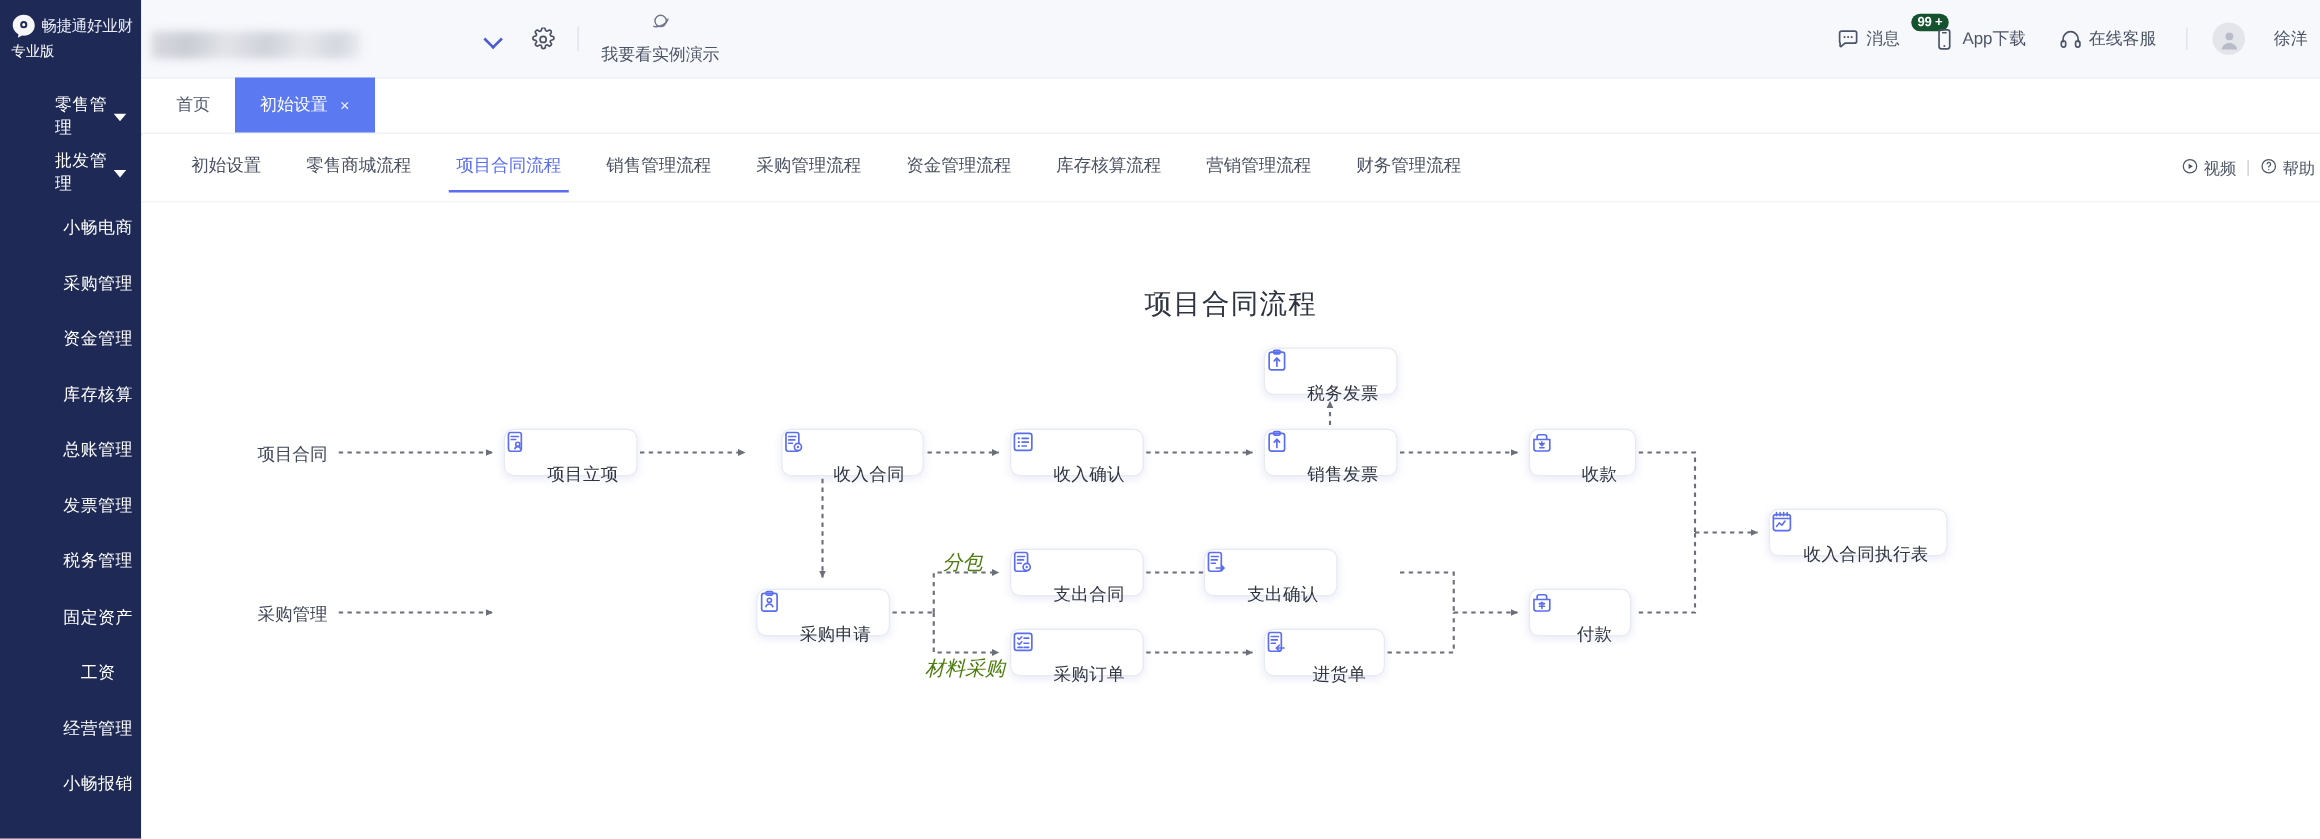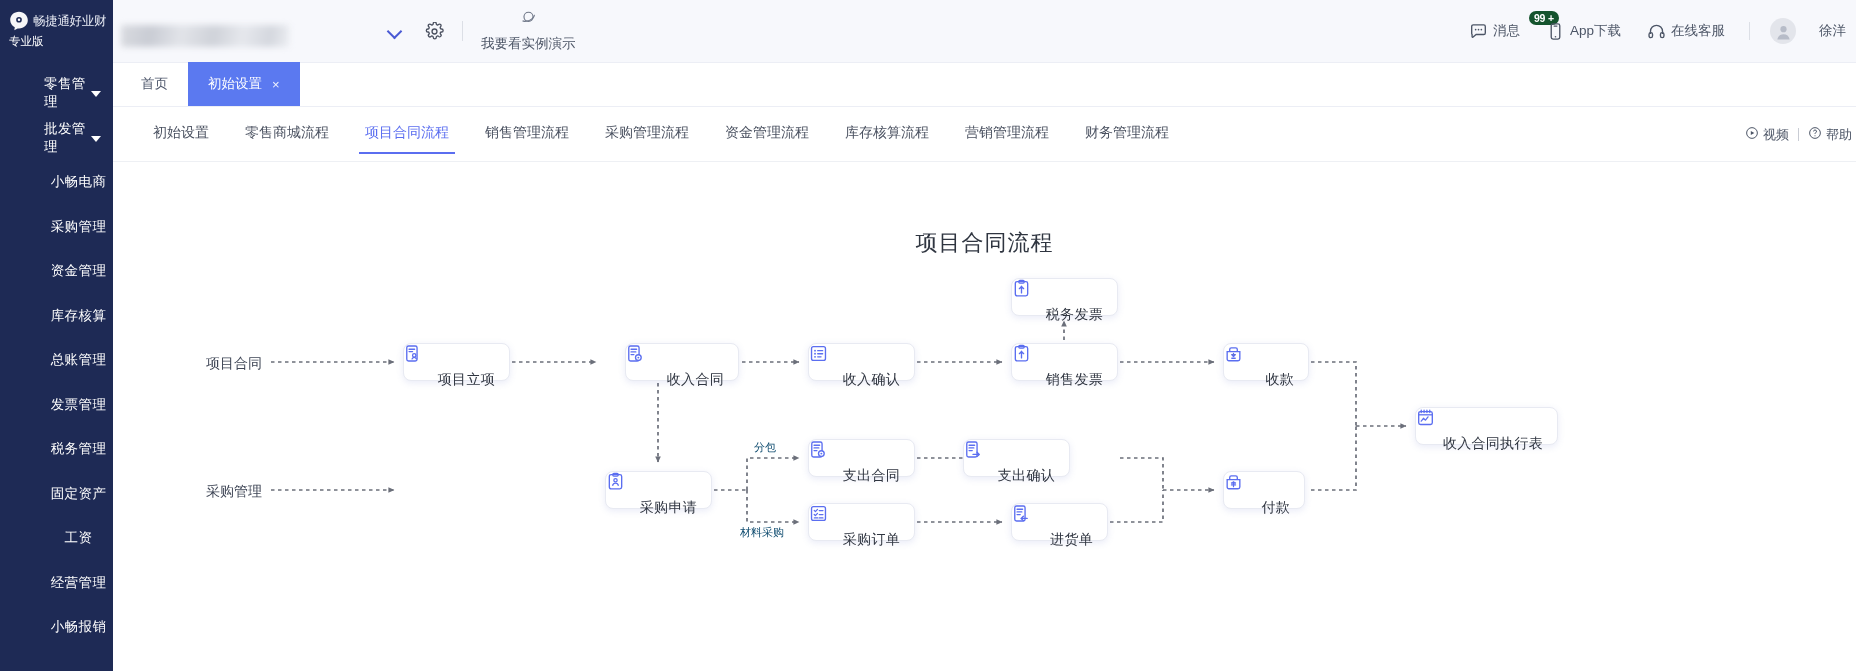--- a/index.html
+++ b/index.html
@@ -158,21 +158,21 @@
     text-align:center; font-size: 22px; color:#2f3540;
     letter-spacing: 1px;
   }
   .flow { position:absolute; left:0; top:0; width:1743px; height:509px; }
   .flow svg { position:absolute; left:0; top:0; }
 
   .rowlabel {
     position:absolute; font-size:14px; color:#3f4656; white-space:nowrap;
   }
   .edgelabel {
-    position:absolute; font-size:11px; color:#0c4a6e; white-space:nowrap;
+    position:absolute; font-size:16px; color:#4d7c0f; white-space:nowrap;font-style:italic;
   }
 
   .node {
     position:absolute; height: 38px;
     background:#ffffff; border:1px solid #e8eaf2;
     border-radius: 8px;
     box-shadow: 0 2px 7px rgba(97,110,196,.14);
     display:flex; align-items:flex-end; padding: 0 14px 0 11px;
     gap: 8px; cursor:pointer; white-space:nowrap;flex-direction:column;
   }

